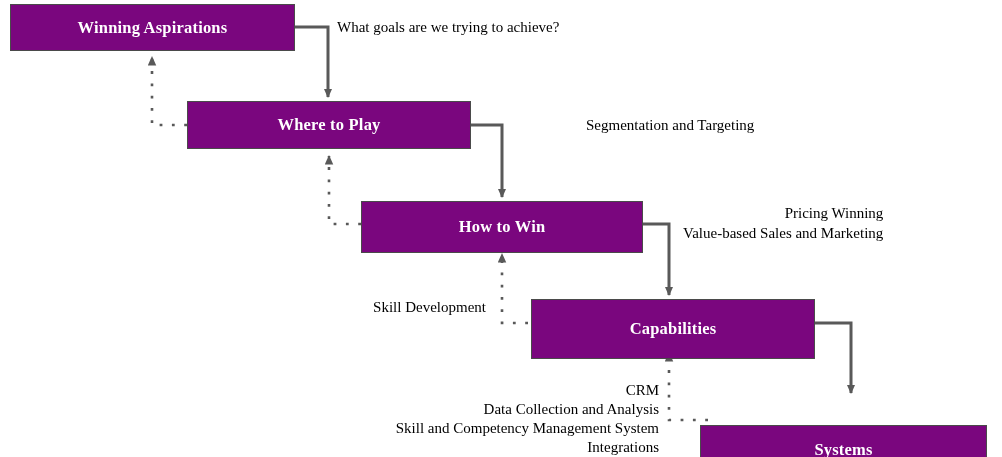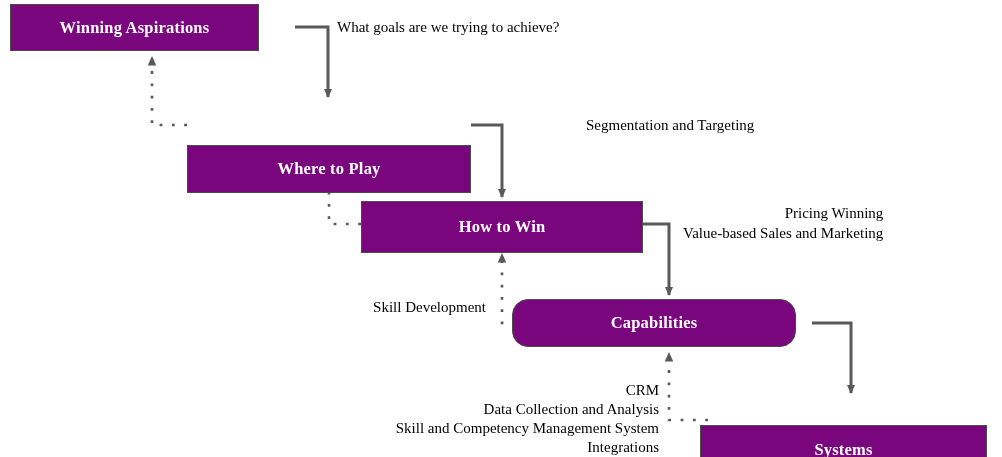--- a/index.html
+++ b/index.html
@@ -76,33 +76,33 @@
     <path class="arrow-solid" d="M471,125 L502,125 L502,197" marker-end="url(#ah)"></path>
     <path class="arrow-solid" d="M643,224 L669,224 L669,295" marker-end="url(#ah)"></path>
     <path class="arrow-solid" d="M812,323 L851,323 L851,393" marker-end="url(#ah)"></path>
 
     <path class="arrow-dotted" d="M187,125 L152,125 L152,57" marker-end="url(#ah)"></path>
     <path class="arrow-dotted" d="M361,224 L329,224 L329,156" marker-end="url(#ah)"></path>
     <path class="arrow-dotted" d="M528,323 L502,323 L502,254" marker-end="url(#ah)"></path>
     <path class="arrow-dotted" d="M708,420 L669,420 L669,353" marker-end="url(#ah)"></path>
   </svg>
 
-  <div class="box" style="left:10px; top:4px; width:249px; height:47px;">
+  <div class="box" style="left:10px; top:4px; width:285px; height:47px;">
     <span class="box-label">Winning Aspirations</span>
   </div>
 
-  <div class="box" style="left:187px; top:101px; width:284px; height:48px;margin-top:44px;">
+  <div class="box" style="left:187px; top:101px; width:284px; height:48px;">
     <span class="box-label">Where to Play</span>
   </div>
 
   <div class="box" style="left:361px; top:201px; width:282px; height:52px;">
     <span class="box-label">How to Win</span>
   </div>
 
-  <div class="box" style="left:512px; top:299px; width:284px; height:48px;border-radius:16px;">
+  <div class="box" style="left:531px; top:299px; width:284px; height:60px;">
     <span class="box-label">Capabilities</span>
   </div>
 
   <div class="box" style="left:700px; top:397px; width:287px; height:50px;margin-top:28px;">
     <span class="box-label">Systems</span>
   </div>
 
   <div class="note note-right" style="left:337px; top:18px;">
     <div>What goals are we trying to achieve?</div>
   </div>

